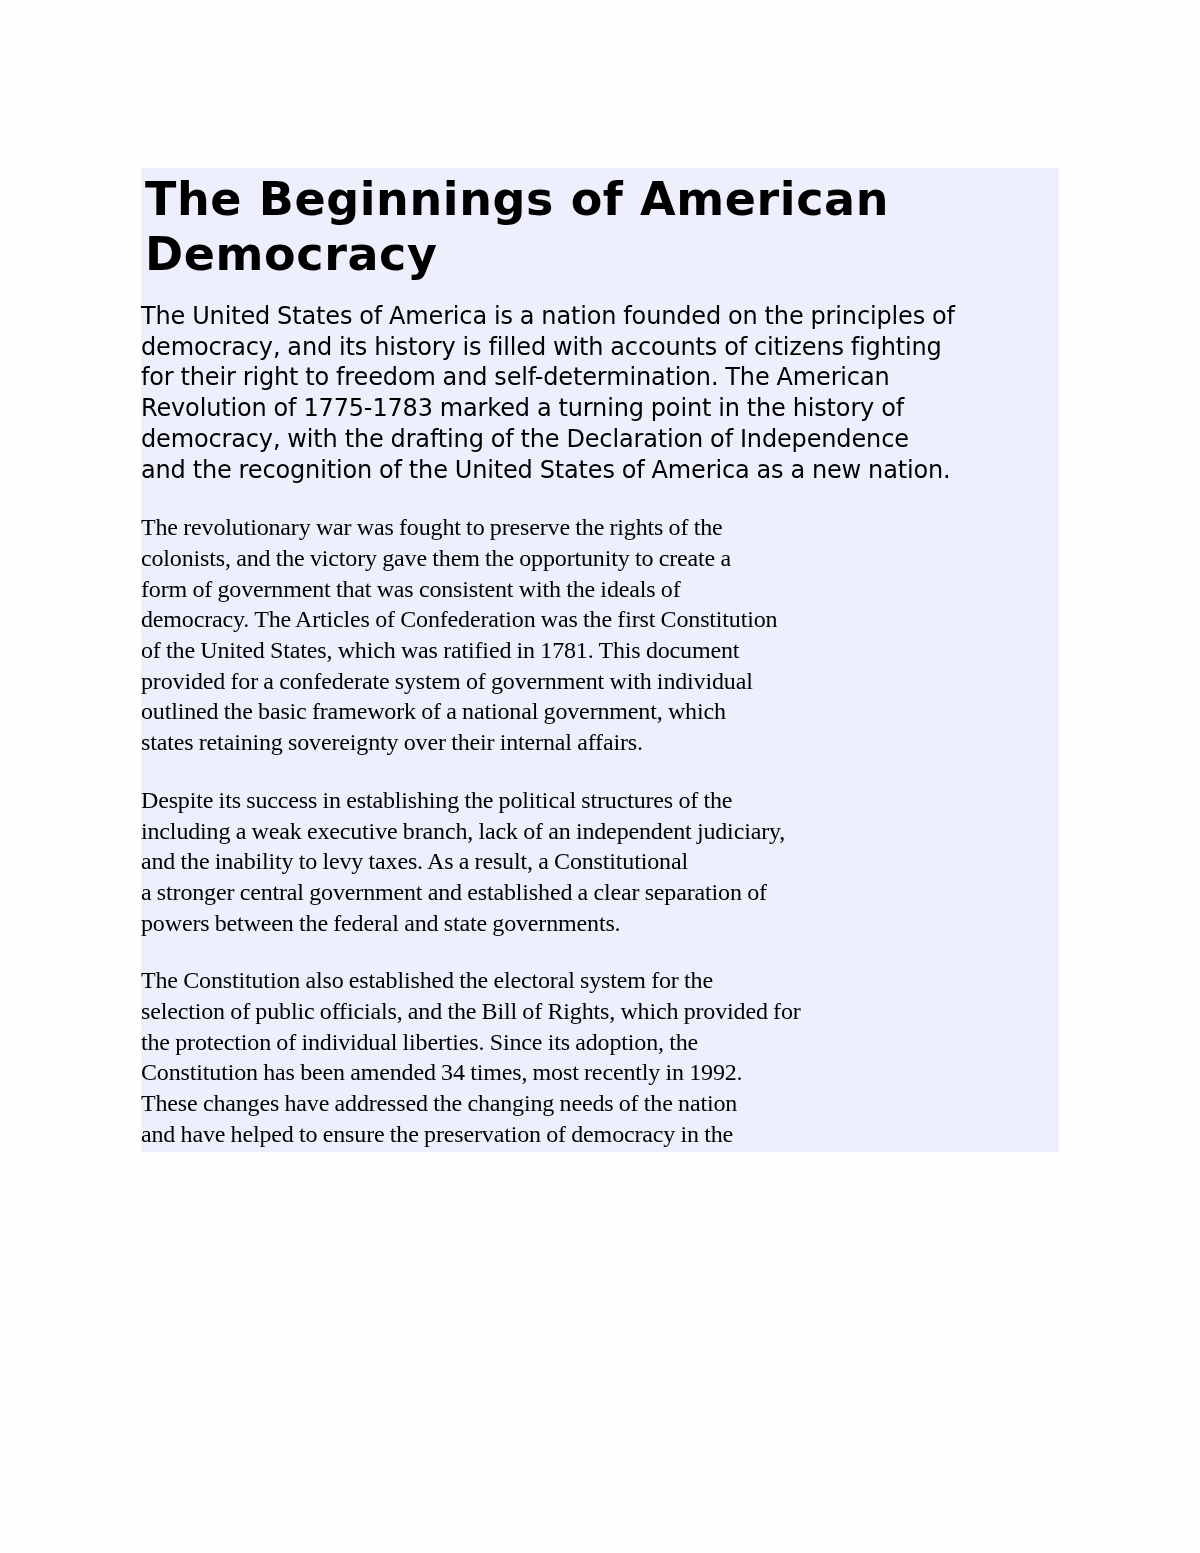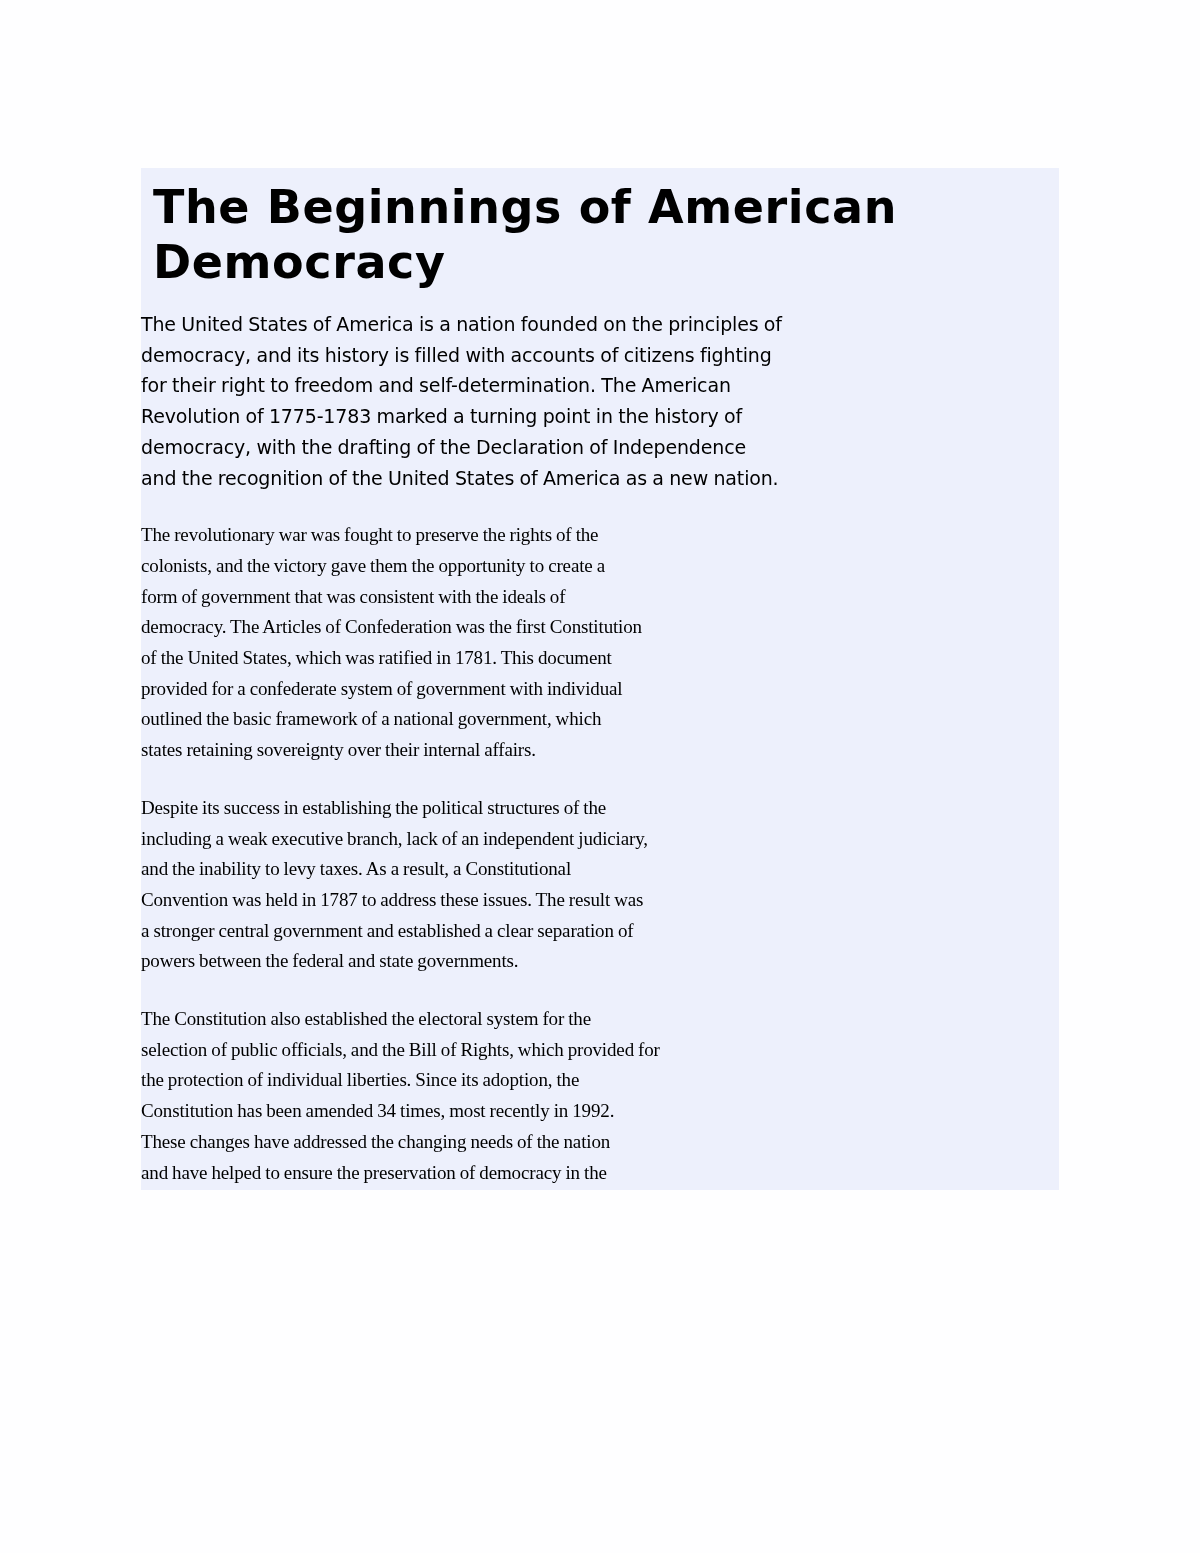--- a/index.html
+++ b/index.html
@@ -26,32 +26,32 @@
       left: 141px;
       top: 168px;
       width: 918px;
       background: #edf0fc;
       color: #000;
       font-family: "DejaVu Sans", sans-serif;
       padding: 0 0 0 0;
       box-sizing: border-box;
     }
     .title {
-      margin: 12px;
+      margin: 4px;
       padding: 0;
       font-family: "DejaVu Sans", sans-serif;
       font-weight: bold;
       font-size: 46px;
       line-height: 55px;
       letter-spacing: 0.6px;
       padding-top: 0px;
     }
     .para {
       margin: 0;
-      font-size: 19px;
+      font-size: 24px;
       line-height: 30.7px;
       letter-spacing: -0.15px;
       word-spacing: -0.5px;
       white-space: nowrap;
     }
     .para .line {
       display: block;
     }
     .p1 { margin-top: 19px; }
     .para + .para { margin-top: 27px; font-family: Liberation Serif, serif; }
@@ -84,21 +84,20 @@
       <span class="line">of the United States, which was ratified in 1781. This document</span>
       <span class="line">provided for a confederate system of government with individual</span>
       <span class="line">outlined the basic framework of a national government, which</span>
       <span class="line">states retaining sovereignty over their internal affairs.</span>
     </p>
 
     <p class="para">
       <span class="line">Despite its success in establishing the political structures of the</span>
       <span class="line">including a weak executive branch, lack of an independent judiciary,</span>
       <span class="line">and the inability to levy taxes. As a result, a Constitutional</span>
-      <span class="line">Convention was held in 1787 to address these issues. The result was</span>
       <span class="line">a stronger central government and established a clear separation of</span>
       <span class="line">powers between the federal and state governments.</span>
     </p>
 
     <p class="para">
       <span class="line">The Constitution also established the electoral system for the</span>
       <span class="line">selection of public officials, and the Bill of Rights, which provided for</span>
       <span class="line">the protection of individual liberties. Since its adoption, the</span>
       <span class="line">Constitution has been amended 34 times, most recently in 1992.</span>
       <span class="line">These changes have addressed the changing needs of the nation</span>

